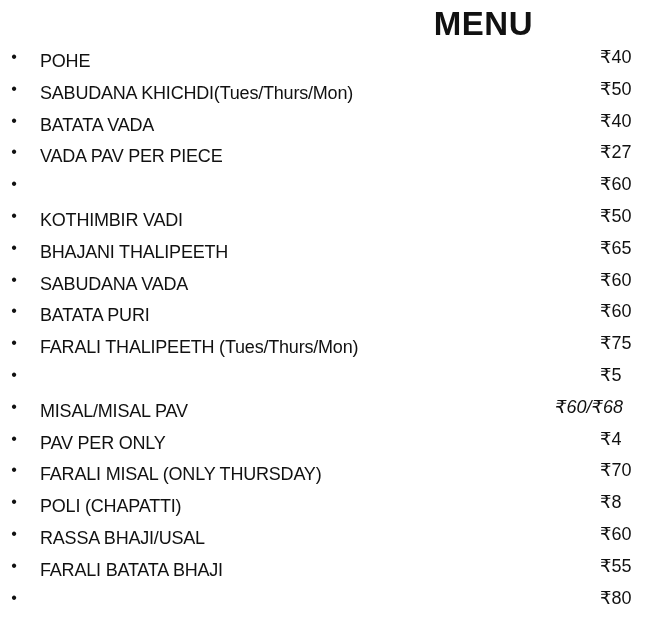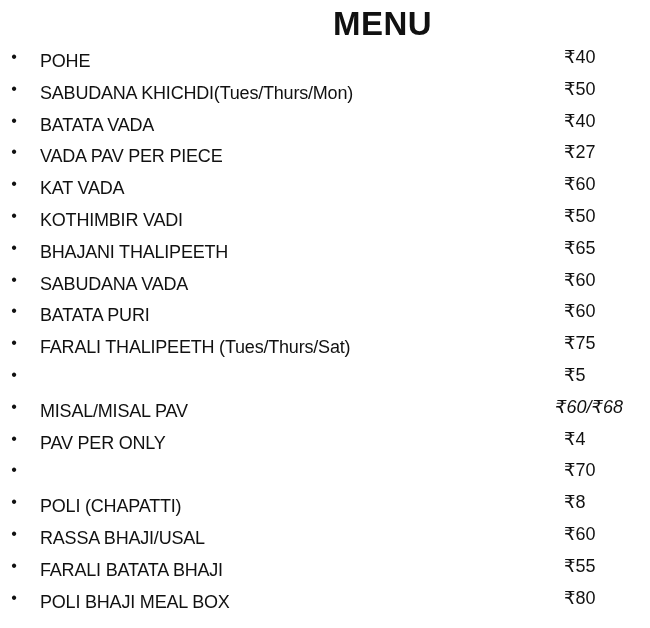--- a/index.html
+++ b/index.html
@@ -2,28 +2,28 @@
 <html><head>
   <meta charset="utf-8">
   <style>
     html, body { margin: 0; padding: 0; }
     body {
       width: 650px; height: 628px; background: #ffffff; overflow: hidden;
       position: relative; color: #111111;
       font-family: "Liberation Sans", "DejaVu Sans", sans-serif;
     }
     .title {
-      position: absolute; top: 4px; left: 333px; width: 200px; text-align: left;
+      position: absolute; top: 4px; left: 333px; width: 200px; text-align: right;
       font-size: 33px; font-weight: bold; letter-spacing: 0.5px; line-height: 40px;
     }
     .list { position: absolute; top: 44px; left: 0; width: 650px; margin: 0; padding: 0; list-style: none; }
     .row { position: relative; height: 31.8px; line-height: 26px; font-size: 18px; }
     .bullet { position: absolute; left: 9px; top: 0; width: 10px; text-align: center; font-size: 16px; }
     .name { position: absolute; left: 40px; top: 4px; white-space: nowrap; letter-spacing: -0.2px; }
-    .price { position: absolute; left: 564px; top: 0; white-space: nowrap; }
+    .price { position: absolute; left: 600px; top: 0; white-space: nowrap; }
     .price.wide { left: 555px; font-style: italic; }
   </style>
 </head>
 <body>
 
 <div class="title">MENU</div>
 
 <ul class="list">
   <li class="row">
       <span class="bullet">•</span>
@@ -40,21 +40,20 @@
       <span class="name">BATATA VADA</span>
       <span class="price">₹40</span>
     </li>
   <li class="row">
       <span class="bullet">•</span>
       <span class="name">VADA PAV PER PIECE</span>
       <span class="price">₹27</span>
     </li>
   <li class="row">
       <span class="bullet">•</span>
-      <span class="name">KAT VADA</span>
       <span class="price">₹60</span>
     </li>
   <li class="row">
       <span class="bullet">•</span>
       <span class="name">KOTHIMBIR VADI</span>
       <span class="price">₹50</span>
     </li>
   <li class="row">
       <span class="bullet">•</span>
       <span class="name">BHAJANI THALIPEETH</span>
@@ -65,54 +64,54 @@
       <span class="name">SABUDANA VADA</span>
       <span class="price">₹60</span>
     </li>
   <li class="row">
       <span class="bullet">•</span>
       <span class="name">BATATA PURI</span>
       <span class="price">₹60</span>
     </li>
   <li class="row">
       <span class="bullet">•</span>
-      <span class="name">FARALI THALIPEETH (Tues/Thurs/Sat)</span>
+      <span class="name">FARALI THALIPEETH (Tues/Thurs/Mon)</span>
       <span class="price">₹75</span>
     </li>
   <li class="row">
       <span class="bullet">•</span>
       <span class="price">₹5</span>
     </li>
   <li class="row">
       <span class="bullet">•</span>
       <span class="name">MISAL/MISAL PAV</span>
       <span class="price wide">₹60/₹68</span>
     </li>
   <li class="row">
       <span class="bullet">•</span>
       <span class="name">PAV PER ONLY</span>
       <span class="price">₹4</span>
     </li>
   <li class="row">
       <span class="bullet">•</span>
+      <span class="name">FARALI MISAL (ONLY THURSDAY)</span>
       <span class="price">₹70</span>
     </li>
   <li class="row">
       <span class="bullet">•</span>
       <span class="name">POLI (CHAPATTI)</span>
       <span class="price">₹8</span>
     </li>
   <li class="row">
       <span class="bullet">•</span>
       <span class="name">RASSA BHAJI/USAL</span>
       <span class="price">₹60</span>
     </li>
   <li class="row">
       <span class="bullet">•</span>
       <span class="name">FARALI BATATA BHAJI</span>
       <span class="price">₹55</span>
     </li>
   <li class="row">
       <span class="bullet">•</span>
-      <span class="name">POLI BHAJI MEAL BOX</span>
       <span class="price">₹80</span>
     </li>
 </ul>
 
 </body></html>

